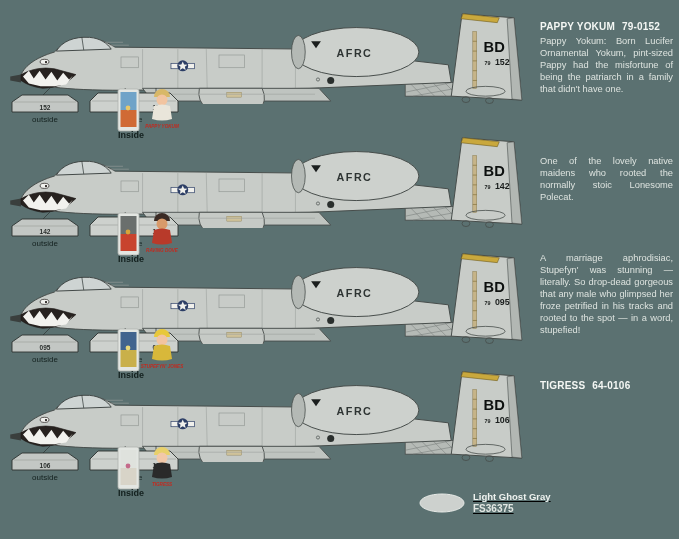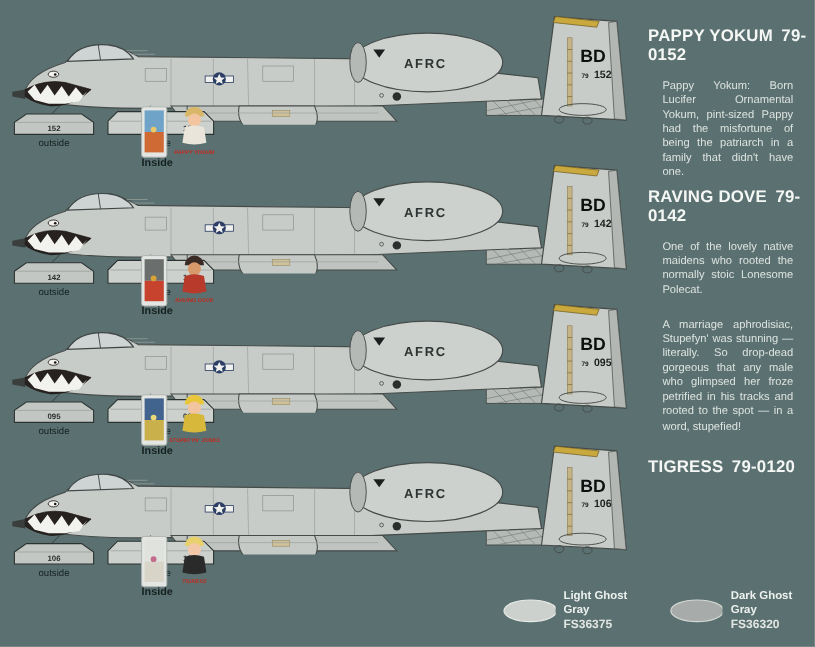--- a/index.html
+++ b/index.html
@@ -6,24 +6,24 @@
   body{font-family:"Liberation Sans", sans-serif;}
   .canvas{position:relative;width:679px;height:539px;background:#5b7171;overflow:hidden;}
   .row{position:absolute;left:0;width:679px;height:124px;}
   .aircraft-svg{position:absolute;left:0;top:0;}
   .decal-svg{position:absolute;left:6px;top:82px;}
   .text-block{position:absolute;left:540px;width:133px;}
   .row-0 .text-block{top:15px}
   .row-1 .text-block{top:25px}
   .row-2 .text-block{top:6px}
   .row-3 .text-block{top:16px}
-  .ac-title{font-size:14px;font-weight:bold;color:#f4f7f4;letter-spacing:.2px;margin:0 0 3px 0;}
+  .ac-title{font-size:10px;font-weight:bold;color:#f4f7f4;letter-spacing:.2px;margin:0 0 3px 0;}
   .ac-title .serial{margin-left:7px;}
-  .ac-desc{font-size:9.3px;line-height:1.3;color:#dde3df;text-align:justify;margin:12px;}
-  .legend{position:absolute;left:418px;top:491px;display:flex;gap:16px;}
+  .ac-desc{font-size:9.3px;line-height:1.3;color:#dde3df;text-align:justify;margin:0;}
+  .legend{position:absolute;left:418px;top:491px;display:flex;gap:16px;text-decoration:underline;}
   .swatch-item{display:flex;align-items:center;gap:7px;}
   .swatch-text{display:flex;flex-direction:column;line-height:1.25;}
   .swatch-label{font-size:9.5px;font-weight:bold;color:#eef2ef;}
   .swatch-code{font-size:10px;font-weight:bold;color:#e2e7e3;}
   text{font-family:"Liberation Sans", sans-serif;}
 </style>
 </head>
 <body>
 
 <div class="canvas">
@@ -246,23 +246,20 @@
 
       <g>
         <path d="M148 9 A8 8 0 0 1 164 9 L148 9 Z" fill="#3a2a24"></path>
         <circle cx="156" cy="12" r="5.5" fill="#d89a6a"></circle>
         <path d="M148 18 Q156 15 164 18 L166 31 Q156 34 146 31 Z" fill="#b83a2a"></path>
         <text x="156" y="40" text-anchor="middle" font-size="4.6" font-weight="bold" font-style="italic" fill="#c22a1f">RAVING DOVE</text>
       </g>
     </svg>
 
     <div class="text-block">
-      <p class="ac-title">
-        <span>RAVING DOVE</span><span class="serial">79-0142</span>
-      </p>
       <p class="ac-desc">One of the lovely native maidens who rooted the normally stoic Lonesome Polecat.</p>
     </div>
   </div>
 
   <div class="row row-2" style="top: 246px;">
 
     <svg class="aircraft-svg" width="535" height="98" viewBox="0 0 535 100">
 
       <g>
         <rect x="408" y="78" width="52" height="14" fill="#b5bab6" stroke="#454b49" stroke-width="0.8"></rect>
@@ -476,39 +473,30 @@
       <g>
         <path d="M148 9 A8 8 0 0 1 164 9 L148 9 Z" fill="#e8d06a"></path>
         <circle cx="156" cy="12" r="5.5" fill="#f2c8a8"></circle>
         <path d="M148 18 Q156 15 164 18 L166 31 Q156 34 146 31 Z" fill="#2a2a2a"></path>
         <text x="156" y="40" text-anchor="middle" font-size="4.6" font-weight="bold" font-style="italic" fill="#c22a1f">TIGRESS</text>
       </g>
     </svg>
 
     <div class="text-block">
       <p class="ac-title">
-        <span>TIGRESS</span><span class="serial">79-0120</span>
+        <span>TIGRESS</span><span class="serial">64-0106</span>
       </p>
     </div>
   </div>
 </div>
 
   <div class="legend">
     <div class="swatch-item">
       <svg width="48" height="22">
         <ellipse cx="24" cy="11" rx="22" ry="9" stroke="#e7eae7" stroke-width="1" fill="#cdd1ce"></ellipse>
       </svg>
       <div class="swatch-text">
         <span class="swatch-label">Light Ghost Gray</span>
         <span class="swatch-code">FS36375</span>
       </div>
     </div>
-    <div class="swatch-item">
-      <svg width="48" height="22">
-        <ellipse cx="24" cy="11" rx="22" ry="9" stroke="#d4d8d4" stroke-width="1" fill="#a7acaa"></ellipse>
-      </svg>
-      <div class="swatch-text">
-        <span class="swatch-label">Dark Ghost Gray</span>
-        <span class="swatch-code">FS36320</span>
-      </div>
-    </div>
   </div>
 </div>
 
 </body></html>

